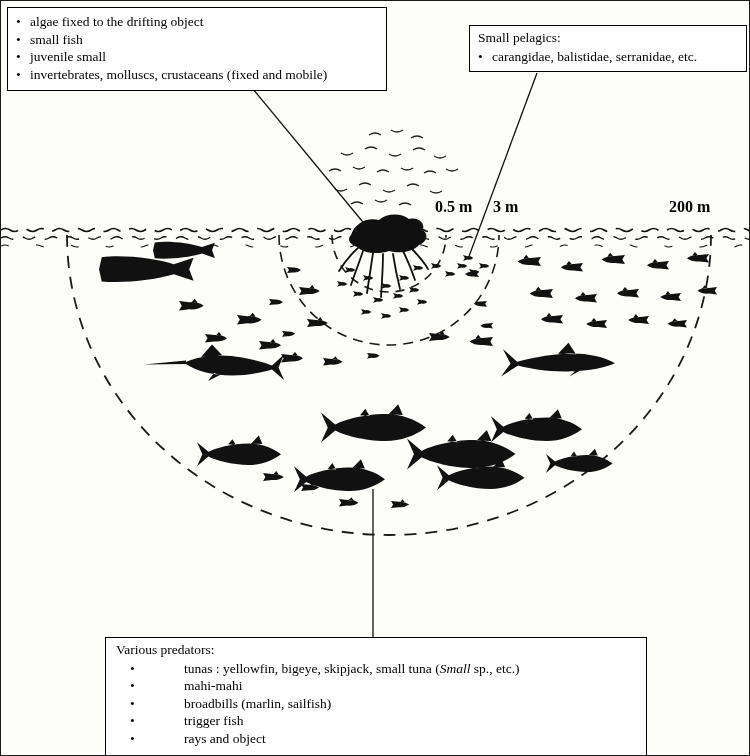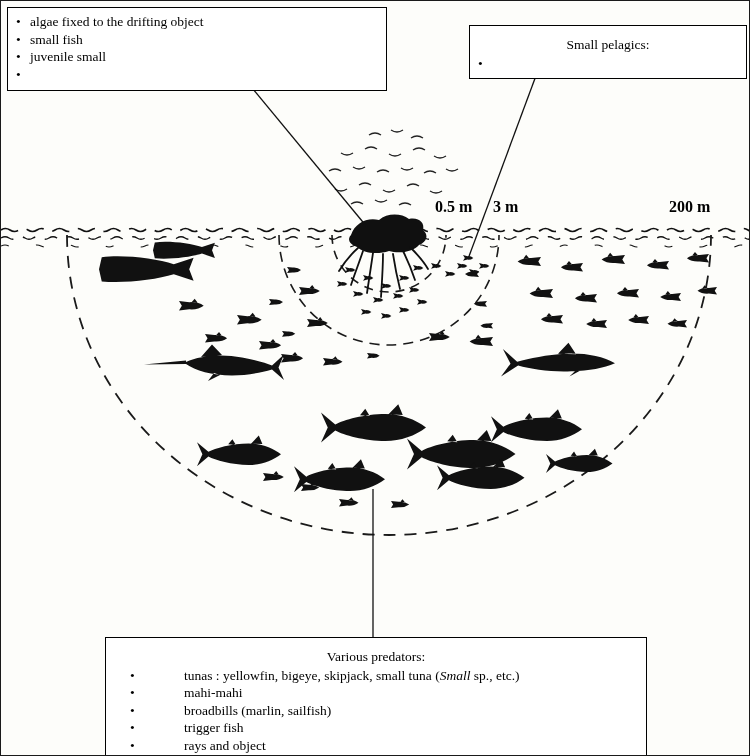--- a/index.html
+++ b/index.html
@@ -9,21 +9,21 @@
     font-family:"Liberation Serif",serif;color:#000;
   }
   svg.scene{position:absolute;left:0;top:0;width:750px;height:756px;}
   .note-box{
     position:absolute;background:#fff;border:1.5px solid #000;box-sizing:border-box;
     font-size:13.5px;line-height:17.5px;padding:5px 8px 7px 8px;
   }
   .bullets{list-style:none;margin:0;padding:0;}
   .bullets li{display:flex;align-items:flex-start;}
   .bullet{flex:0 0 14px;width:14px;}
-  .box-title{text-align:center;margin:7px 0 1px 0;}
+  .box-title{margin:0 0 1px 0;}
   .pred-list li{display:block;position:relative;padding-left:68px;}
   .pred-list .bullet{position:absolute;left:14px;top:0;width:auto;}
   .it{font-style:italic;}
   .dist{
     position:absolute;font-weight:bold;font-size:16px;white-space:nowrap;
     font-family:"Liberation Serif",serif;
   }
 </style>
 </head>
 <body>
@@ -189,29 +189,31 @@
       <li>
         <span class="bullet">•</span>
         <span>small fish</span>
       </li>
       <li>
         <span class="bullet">•</span>
         <span>juvenile small</span>
       </li>
       <li>
         <span class="bullet">•</span>
+        <span>invertebrates, molluscs, crustaceans (fixed and mobile)</span>
       </li>
     </ul>
   </div>
 
   <div class="note-box" style="left:468px;top:24px;width:278px;padding:3px 8px 6px;">
     <div class="box-title">Small pelagics:</div>
     <ul class="bullets">
       <li>
         <span class="bullet">•</span>
+        <span>carangidae, balistidae, serranidae, etc.</span>
       </li>
     </ul>
   </div>
 
   <div class="note-box" style="left:104px;top:636px;width:542px;padding:3px 10px 8px;">
     <div class="box-title">Various predators:</div>
     <ul class="bullets pred-list">
       <li>
         <span class="bullet">•</span><span>tunas : yellowfin, bigeye, skipjack, small tuna (</span><span class="it">Small</span><span> sp., etc.)</span>
       </li>

